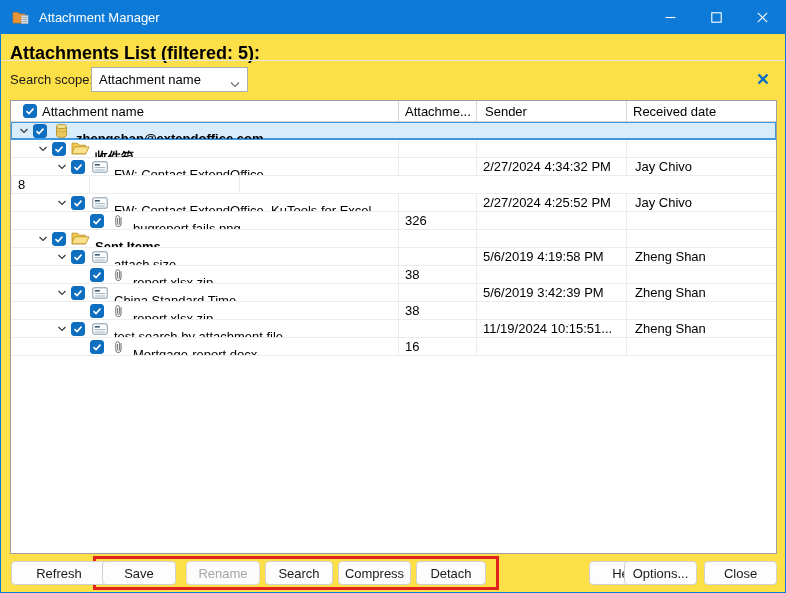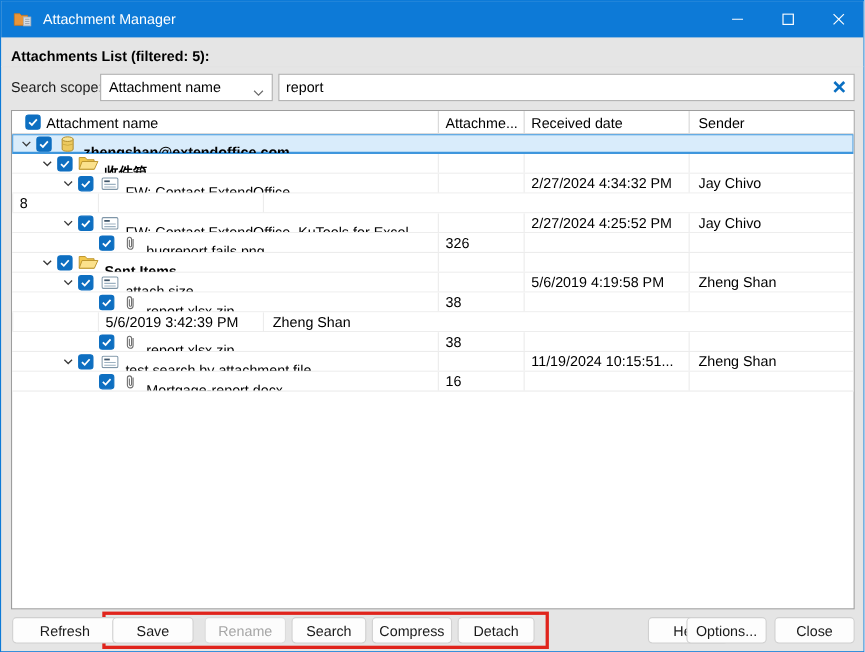--- a/index.html
+++ b/index.html
@@ -1,31 +1,31 @@
 <!DOCTYPE html>
 <html><head>
 <meta charset="utf-8">
 <style>
   * { margin:0; padding:0; box-sizing:border-box; }
   html,body { width:786px; height:593px; font-family:"Liberation Sans", sans-serif; background:#fff; }
   .window {
-    position:relative; width:786px; height:593px; background:#e5e5e5;
+    position:relative; width:786px; height:593px; background:#fde047;
     border:1px solid #0d7ad7; overflow:hidden;
   }
   
   .titlebar {
     position:absolute; left:0; top:0; width:100%; height:33px;
     background:#0d7ad7; display:flex; align-items:center; color:#fff;
   }
   .titlebar-icon { margin-left:11px; width:17px; height:15px; display:flex; }
   .titlebar-title { margin-left:10px; font-size:13px; }
   .win-controls { position:absolute; right:0; top:0; height:33px; display:flex; }
   .win-btn { width:46px; height:33px; display:flex; align-items:center; justify-content:center; cursor:pointer; }
   
-  .section-label { position:absolute; left:9px; top:42px; font-size:13px; font-weight:700; color:#000; }
+  .section-label { position:absolute; left:9px; top:42px; font-size:18px; font-weight:700; color:#000; }
   .label-divider { position:absolute; left:0; top:59px; width:100%; height:1px; background:#e3e3e3; }
   .search-label { position:absolute; left:9px; top:71px; font-size:13px; color:#1a1a1a; }
   .scope-select {
     position:absolute; left:90px; top:66px; width:157px; height:25px;
     border:1px solid #adadad; background:#fff; display:flex; align-items:center;
     font-size:13px; padding-left:7px; cursor:default;
   }
   .scope-select .chev { position:absolute; right:7px; top:8px; }
   .search-input {
     position:absolute; left:252px; top:66px; width:524px; height:25px;
@@ -114,41 +114,40 @@
 
   <div class="search-label">Search scope:</div>
   <div class="scope-select">
     <span>Attachment name</span>
     <span class="chev">
       <svg width="10" height="7" viewBox="0 0 10 7">
           <polyline points="1,1.5 5,5.5 9,1.5" fill="none" stroke="#6b6b6b" stroke-width="1.1"></polyline>
         </svg>
     </span>
   </div>
-  <input class="search-input" type="text" value="report" style="">
   <span class="clear-icon">
     <svg width="14" height="14" viewBox="0 0 14 14">
       <line x1="2.5" y1="2.5" x2="11.5" y2="11.5" stroke="#0a6fc2" stroke-width="2.4"></line>
       <line x1="11.5" y1="2.5" x2="2.5" y2="11.5" stroke="#0a6fc2" stroke-width="2.4"></line>
     </svg>
   </span>
 
   <div class="table">
     <div class="thead">
       <div class="hc hc1">
         <span class="cb" style="margin-left:6px;">
           <svg width="10" height="10" viewBox="0 0 10 10">
               <polyline points="1.5,5.2 4,7.6 8.5,2.6" fill="none" stroke="#fff" stroke-width="1.6"></polyline>
             </svg>
         </span>
         <span>Attachment name</span>
       </div>
       <div class="hc hc2">Attachme...</div>
+      <div class="hc hc4">Sender</div>
       <div class="hc hc3">Received date</div>
-      <div class="hc hc4">Sender</div>
     </div>
     <div class="rows" id="rows">
         <div class="row bold sel">
           <div class="cell c-name" style="padding-left: 4px;">
             <span class="chev-slot">
               <svg width="10" height="8" viewBox="0 0 10 8">
                 <polyline points="1.5,2 5,5.5 8.5,2" fill="none" stroke="#3a3a3a" stroke-width="1.2"></polyline>
               </svg>
             </span>
             <span class="cb">
@@ -332,20 +331,41 @@
                 <path d="M7 3.2 L7 10 a2.6 2.6 0 0 1 -5.2 0 L1.8 3.6 a1.9 1.9 0 0 1 3.8 0 L5.6 9.4 a1 1 0 0 1 -2 0 L3.6 4" fill="none" stroke="#6f6f6f" stroke-width="1"></path>
               </svg>
             </span>
             <span class="row-label">report.xlsx.zip</span>
           </div>
           <div class="cell c-size">38</div>
           <div class="cell c-date"></div>
           <div class="cell c-sender"></div>
         </div>
         <div class="row">
+          <div class="cell c-name" style="padding-left: 42px;">
+            <span class="chev-slot">
+              <svg width="10" height="8" viewBox="0 0 10 8">
+                <polyline points="1.5,2 5,5.5 8.5,2" fill="none" stroke="#3a3a3a" stroke-width="1.2"></polyline>
+              </svg>
+            </span>
+            <span class="cb">
+              <svg width="10" height="10" viewBox="0 0 10 10">
+                <polyline points="1.5,5.2 4,7.6 8.5,2.6" fill="none" stroke="#fff" stroke-width="1.6"></polyline>
+              </svg>
+            </span>
+            <span class="row-icon">
+              <svg width="16" height="12" viewBox="0 0 16 12">
+                <rect x="0.8" y="0.8" width="14.4" height="10.4" rx="1.2" fill="#ffffff" stroke="#7f96a8" stroke-width="1"></rect>
+                <rect x="2.8" y="3" width="5" height="1.6" fill="#41576b"></rect>
+                <line x1="2.8" y1="6.6" x2="13.2" y2="6.6" stroke="#9db2c2" stroke-width="1"></line>
+                <line x1="2.8" y1="9" x2="13.2" y2="9" stroke="#9db2c2" stroke-width="1"></line>
+              </svg>
+            </span>
+            <span class="row-label">China Standard Time</span>
+          </div>
           <div class="cell c-size"></div>
           <div class="cell c-date">5/6/2019 3:42:39 PM</div>
           <div class="cell c-sender">Zheng Shan</div>
         </div>
         <div class="row">
           <div class="cell c-name" style="padding-left: 61px;">
             <span class="chev-slot"></span>
             <span class="cb">
               <svg width="10" height="10" viewBox="0 0 10 10">
                 <polyline points="1.5,5.2 4,7.6 8.5,2.6" fill="none" stroke="#fff" stroke-width="1.6"></polyline>

